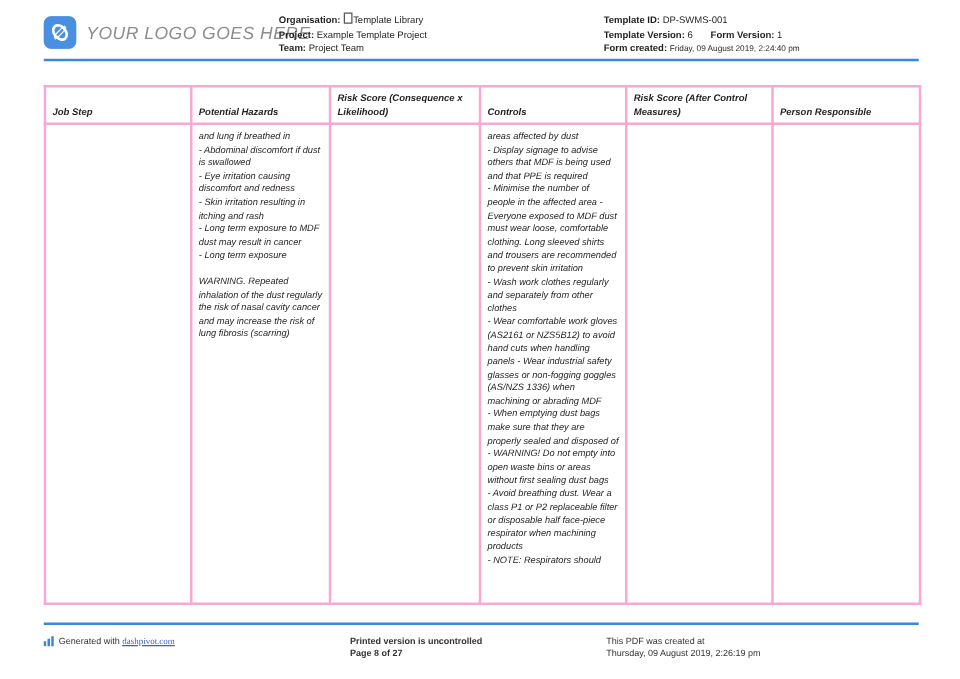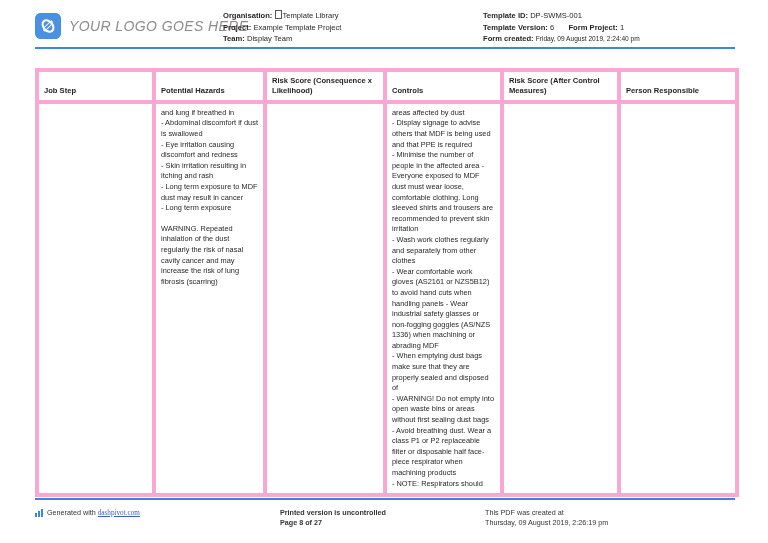--- a/index.html
+++ b/index.html
@@ -93,26 +93,27 @@
     top: 68px;
     width: 700px;
   }
   table.sheet {
     border-collapse: collapse;
     width: 700px;
     table-layout: fixed;
   }
   table.sheet th,
   table.sheet td {
-    border: 4px solid #f9a8d4;
+    border: 2px solid #f9a8d4;
     vertical-align: top;
     padding: 4px 5px;
     font-size: 7.4px;
     line-height: 10.6px;
     box-sizing: border-box;
+    font-style: italic;
   }
   table.sheet th {
     font-weight: bold;
     font-size: 7.6px;
     line-height: 10.4px;
     height: 30px;
     vertical-align: bottom;
     padding-bottom: 3px;
     text-align: left;
     background: #ffffff;
@@ -197,34 +198,34 @@
       <div class="meta-row">
         <b>Organisation:</b>
         <span class="tofu"></span><span>Template Library</span>
       </div>
       <div class="meta-row">
         <b>Project:</b>
         <span>Example Template Project</span>
       </div>
       <div class="meta-row">
         <b>Team:</b>
-        <span>Display Team</span>
+        <span>Project Team</span>
       </div>
     </div>
 
     <div class="meta-col meta-right">
       <div class="meta-row">
         <b>Template ID:</b>
         <span>DP-SWMS-001</span>
       </div>
       <div class="meta-row">
         <b>Template Version:</b>
         <span>6</span>
         <span class="sp"></span>
-        <b>Form Project:</b>
+        <b>Form Version:</b>
         <span>1</span>
       </div>
       <div class="meta-row">
         <b>Form created:</b>
         <span class="meta-small">Friday, 09 August 2019, 2:24:40 pm</span>
       </div>
     </div>
   </div>
 
   <div class="rule-top"></div>

